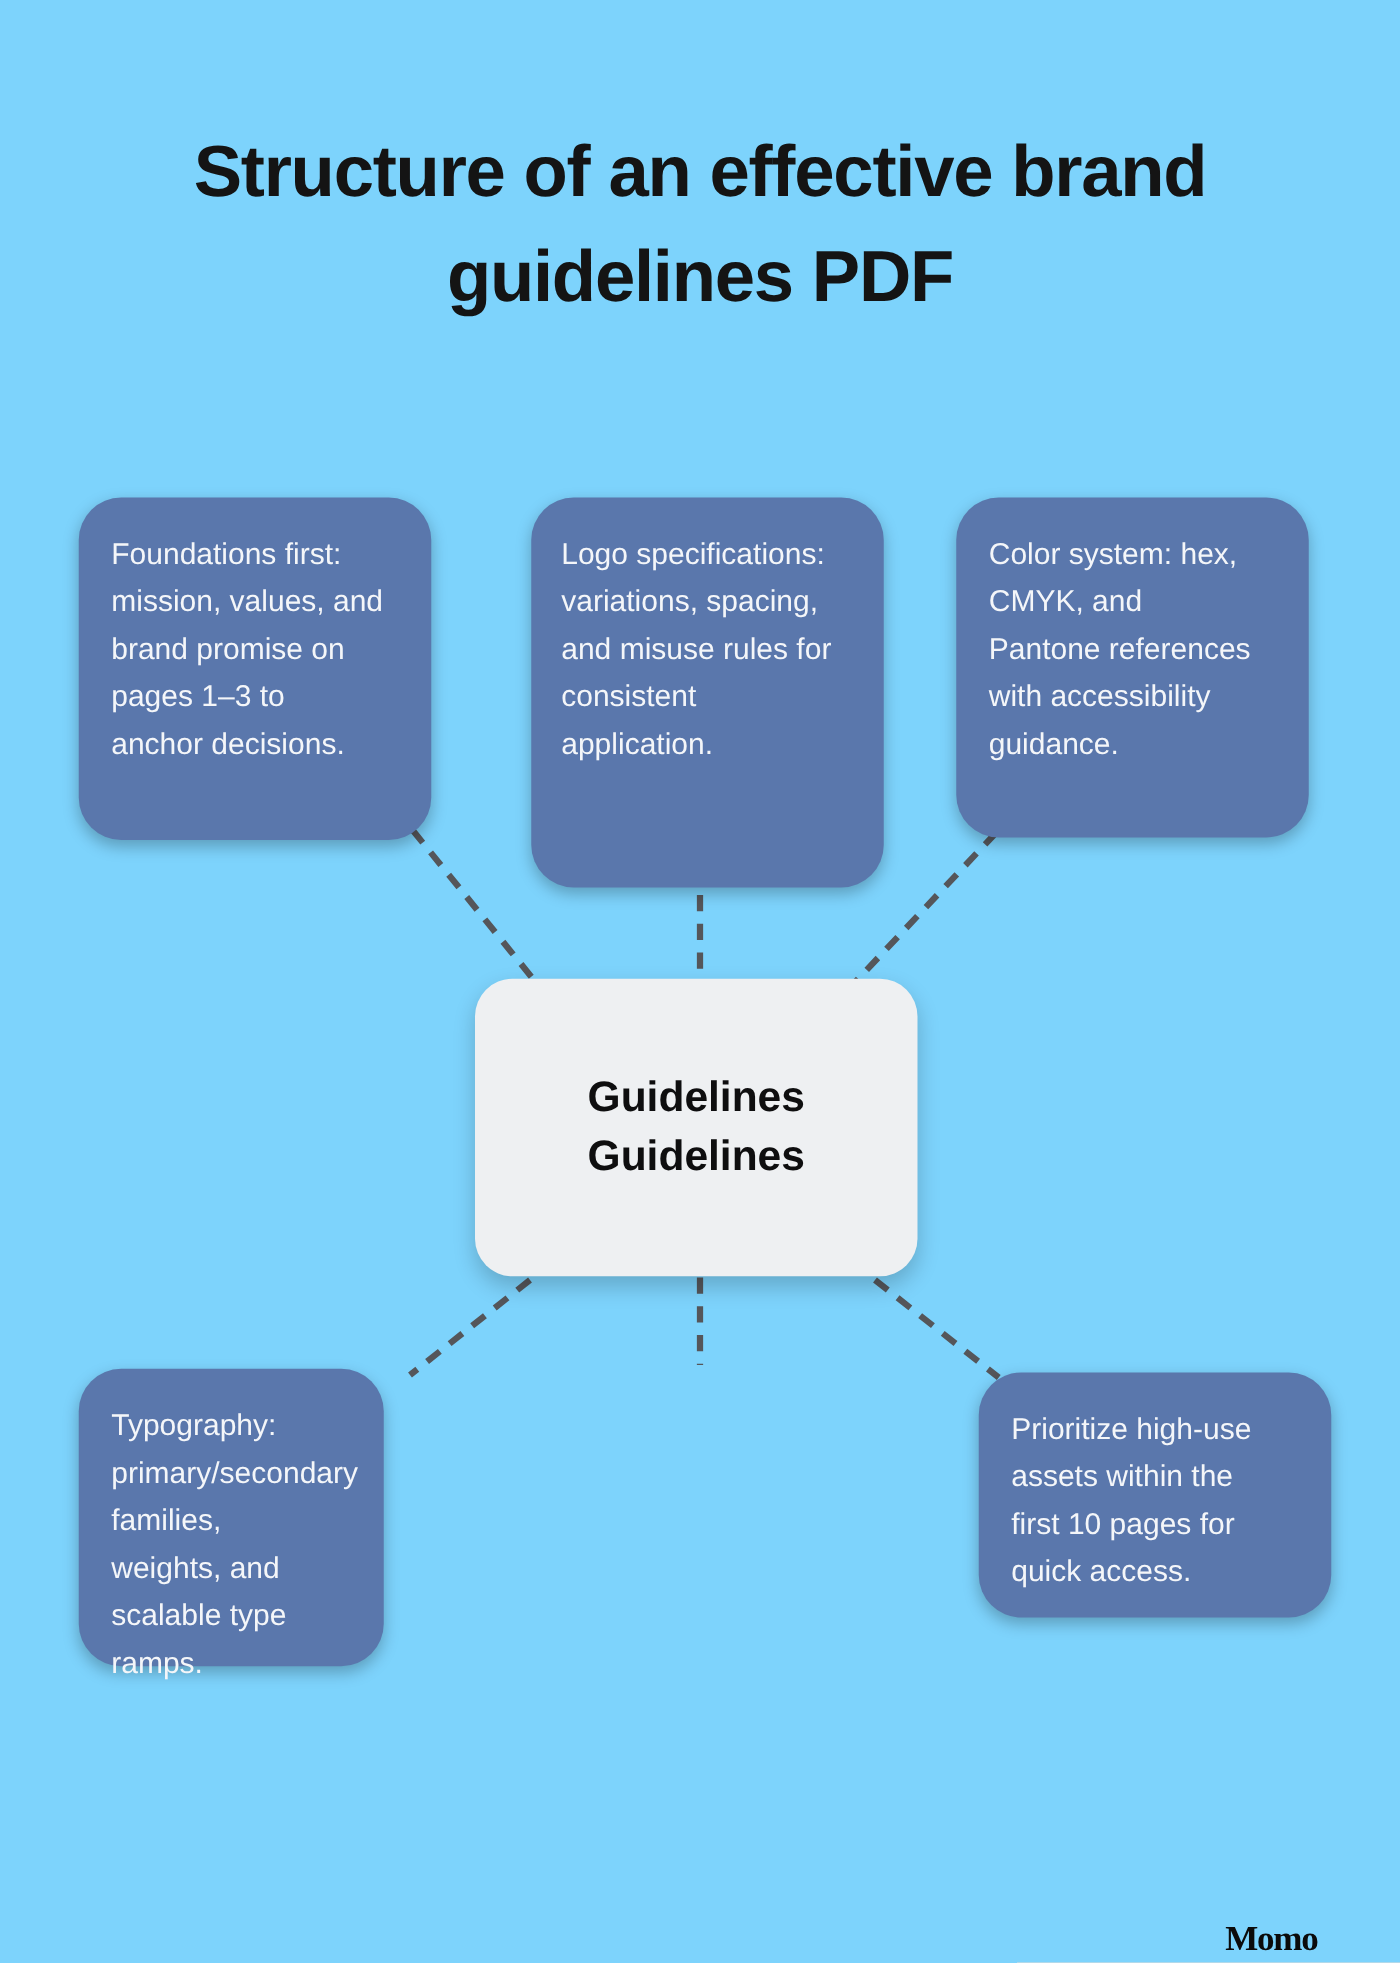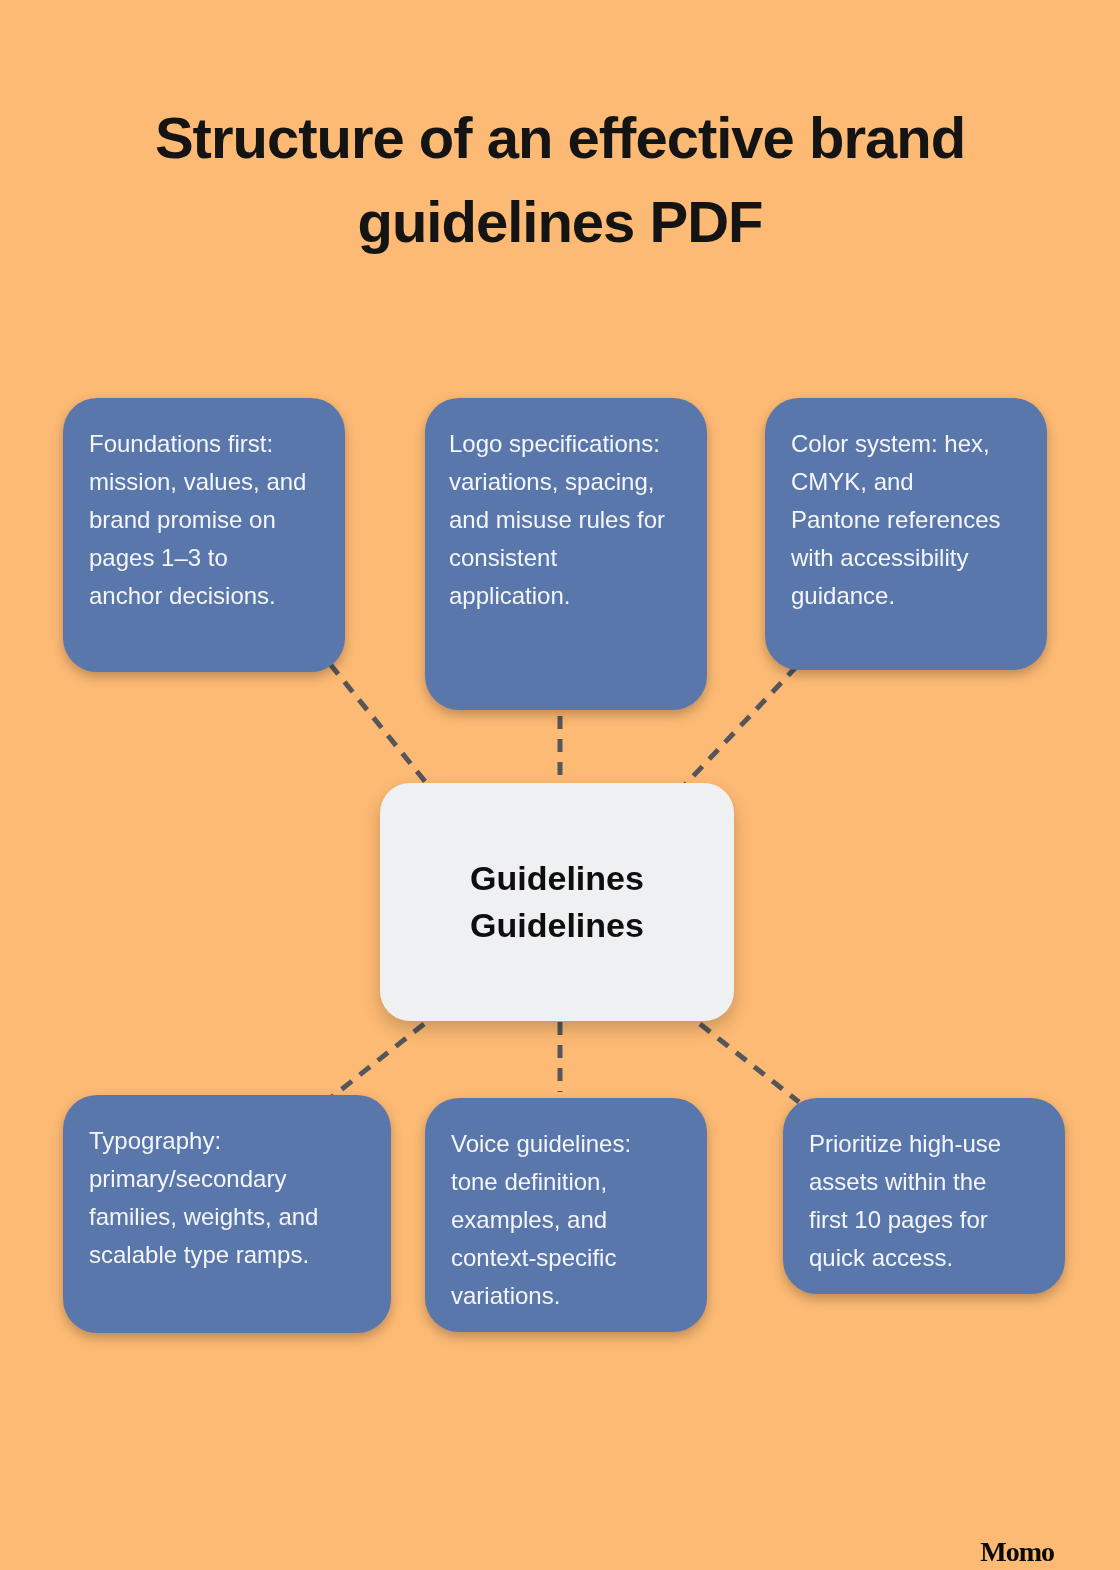--- a/index.html
+++ b/index.html
@@ -4,21 +4,21 @@
 <style>
   html, body {
     margin: 0;
     padding: 0;
     background: #dcdddb;
   }
   .canvas {
     position: relative;
     width: 1120px;
     height: 1570px;
-    background: #fdba74;
+    background: #7dd3fc;
     overflow: hidden;
     font-family: "Liberation Sans", sans-serif;
   }
   .page-title {
     position: absolute;
     top: 96px;
     left: 0;
     width: 1120px;
     margin: 0;
     padding: 0 52px;
@@ -48,21 +48,21 @@
     box-sizing: border-box;
     padding: 27px 38px 26px 26px;
     color: #f4f6f9;
     font-size: 24px;
     line-height: 38px;
   }
   .node p { margin: 0; }
   .node-tl { left: 63px;  top: 398px;  width: 282px; height: 274px; }
   .node-tm { left: 425px; top: 398px;  width: 282px; height: 312px; padding-left: 24px; }
   .node-tr { left: 765px; top: 398px;  width: 282px; height: 272px; }
-  .node-bl { left: 63px;  top: 1095px; width: 328px; height: 238px; }
+  .node-bl { left: 63px;  top: 1095px; width: 244px; height: 238px; }
   .node-bm { left: 425px; top: 1098px; width: 282px; height: 234px; }
   .node-br { left: 783px; top: 1098px; width: 282px; height: 196px; }
   .center-node {
     position: absolute;
     left: 380px;
     top: 783px;
     width: 354px;
     height: 238px;
     background: #eef0f2;
     border-radius: 30px;
@@ -119,23 +119,20 @@
   </div>
 
   <div class="center-node">
     <div class="center-label">Guidelines Guidelines</div>
   </div>
 
   <div class="node node-bl">
     <p>Typography: primary/secondary families, weights, and scalable type ramps.</p>
   </div>
 
-  <div class="node node-bm">
-    <p>Voice guidelines: tone definition, examples, and context-specific variations.</p>
-  </div>
 
   <div class="node node-br">
     <p>Prioritize high-use assets within the first 10 pages for quick access.</p>
   </div>
 
   <div class="brand-logo">Momo</div>
 
 </div>
 
 </body></html>

